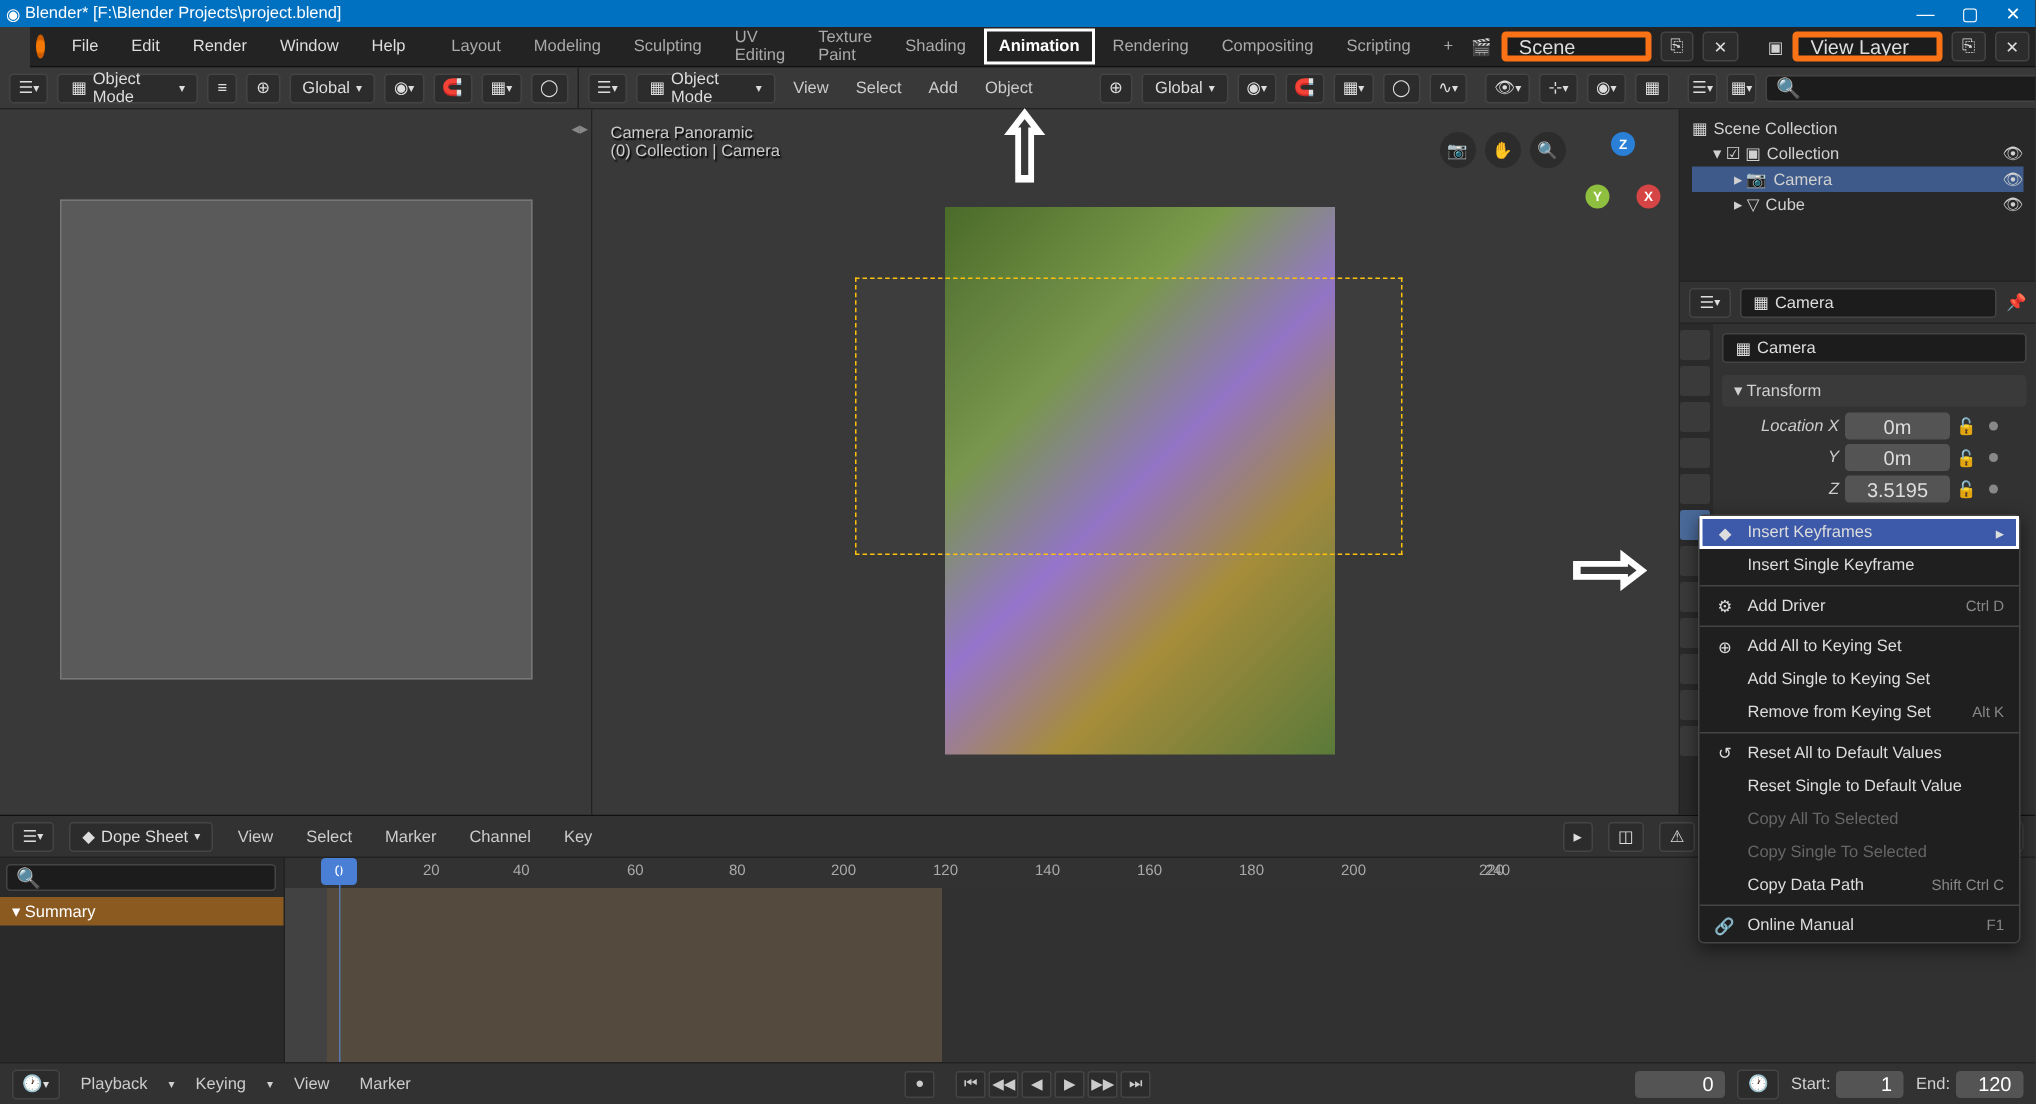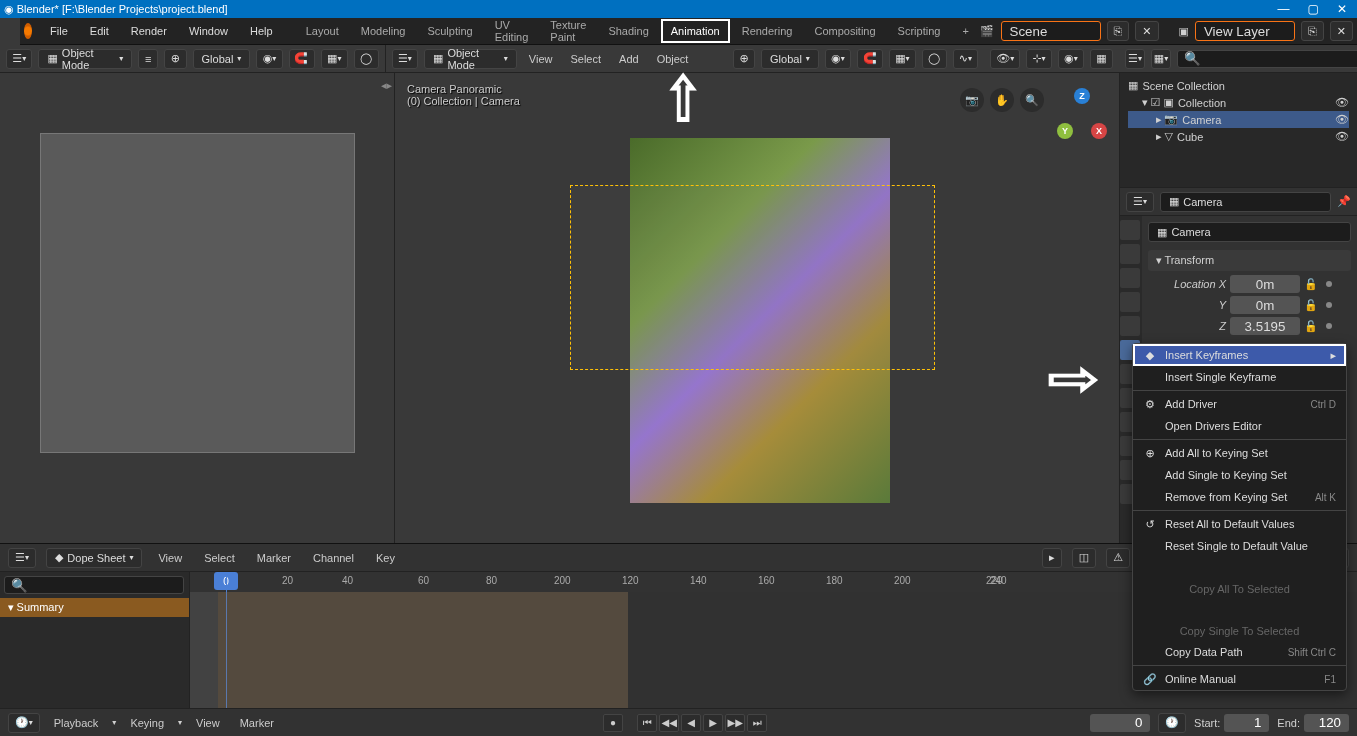--- a/index.html
+++ b/index.html
@@ -8,23 +8,23 @@
 
 .titlebar { height: 18px; background: #0070c0; display: flex; align-items: center; padding: 0 4px; color: #fff; font-size: 11px; }
 .titlebar-controls { margin-left: auto; display: flex; gap: 18px; padding-right: 6px; }
 .titlebar-controls span { cursor: pointer; font-size: 12px; }
 
 
 .menubar { height: 27px; background: #232323; display: flex; align-items: center; padding: 0 4px; gap: 2px; border-bottom: 1px solid #111; margin-left: 20px; }
 .blender-logo { width: 16px; height: 16px; background: radial-gradient(circle,#f57900 40%,#ce5c00 60%); border-radius: 50%; margin-right: 6px; }
 .menu-item { padding: 4px 10px; color: #ddd; cursor: pointer; }
 .workspace-tab { padding: 6px 10px; color: #aaa; cursor: pointer; font-size: 11px; }
-.workspace-tab.highlighted { border: 2px solid #fff; padding: 4px 8px; color: #fff; }
+.workspace-tab.highlighted { border: 2px solid #fff; padding: 4px 8px; color: #fff; font-weight: bold; }
 .scene-box { margin-left: auto; display: flex; align-items: center; gap: 6px; }
-.scene-input { background: #1c1c1c; border: 1px solid #f97316; color: #ddd; padding: 2px 8px; border-radius: 3px; width: 100px; height: 20px; }
+.scene-input { background: #1c1c1c; border: 4px solid #f97316; color: #ddd; padding: 2px 8px; border-radius: 3px; width: 100px; height: 20px; }
 
 
 .tool-header { height: 28px; background: #393939; display: flex; align-items: center; padding: 0 6px; gap: 6px; border-bottom: 1px solid #222; }
 .tool-header.right { border-left: 1px solid #222; flex:1; }
 .mode-select { background: #2c2c2c; border: 1px solid #444; color: #ddd; padding: 2px 8px; border-radius: 3px; display: flex; align-items: center; gap: 4px; height: 20px; font-size:11px; }
 .tool-btn { background: #2c2c2c; border: 1px solid #444; color: #ddd; padding: 2px 6px; border-radius: 3px; height: 20px; min-width: 20px; display: inline-flex; align-items: center; justify-content: center; font-size: 11px; cursor:pointer; }
 .header-menu { color: #ccc; padding: 0 6px; cursor: pointer; }
 
 
 .main-area { display: flex; height: 470px; }
@@ -68,21 +68,21 @@
 .props-section-header { background:#3a3a3a; padding:4px 8px; border-radius:3px; margin-bottom:4px; cursor:pointer; }
 .prop-row { display:flex; align-items:center; gap:4px; margin-bottom:3px; }
 .prop-label { text-align:right; width:78px; color:#ccc; font-size:11px;font-style:italic; }
 .prop-input { background:#545454; border:none; color:#ddd; padding:2px 6px; border-radius:3px; width:70px; text-align:center; height:18px; }
 .little-dot { width:6px; height:6px; border-radius:50%; background:#888; margin-left:4px; }
 
 
 .context-menu { position:absolute; top:343px; right:10px; width:215px; background:#1f1f1f; border:1px solid #444; border-radius:4px; z-index:100; box-shadow:0 4px 12px rgba(0,0,0,.5); }
 .ctx-item { display:flex; align-items:center; padding:4px 10px; gap:8px; cursor:pointer; color:#ddd; font-size:11px; }
 .ctx-item.highlighted { background:#3d5aaa; border:2px solid #fff; padding:2px 8px; }
-.ctx-item.disabled { color:#666;flex-direction:column; }
+.ctx-item.disabled { color:#666; }
 .ctx-sep { height:1px; background:#444; margin:2px 0; }
 .ctx-shortcut { margin-left:auto; color:#888; font-size:10px; }
 .ctx-icon { width:14px; height:14px; display:flex; align-items:center; justify-content:center; }
 
 
 .dopesheet { height:165px; background:#393939; display:flex; flex-direction:column; border-top:1px solid #111; }
 .dope-header { height:28px; background:#323232; display:flex; align-items:center; padding:0 8px; gap:10px; border-bottom:1px solid #222; }
 .dope-body { flex:1; display:flex; position:relative; }
 .dope-channels { width:190px; background:#2a2a2a; border-right:1px solid #222; }
 .channel-search { background:#1c1c1c; border:1px solid #444; border-radius:3px; height:18px; margin:4px; width:180px; color:#ddd; padding:0 6px; }
@@ -294,24 +294,20 @@
   <div class="ctx-item">
       <span class="ctx-icon"></span>
       <span>Insert Single Keyframe</span>
     </div>
   <div class="ctx-sep"></div>
   <div class="ctx-item">
       <span class="ctx-icon">⚙</span>
       <span>Add Driver</span>
       <span class="ctx-shortcut">Ctrl D</span>
     </div>
-  <div class="ctx-item">
-      <span class="ctx-icon"></span>
-      <span>Open Drivers Editor</span>
-    </div>
   <div class="ctx-sep"></div>
   <div class="ctx-item">
       <span class="ctx-icon">⊕</span>
       <span>Add All to Keying Set</span>
     </div>
   <div class="ctx-item">
       <span class="ctx-icon"></span>
       <span>Add Single to Keying Set</span>
     </div>
   <div class="ctx-item">

